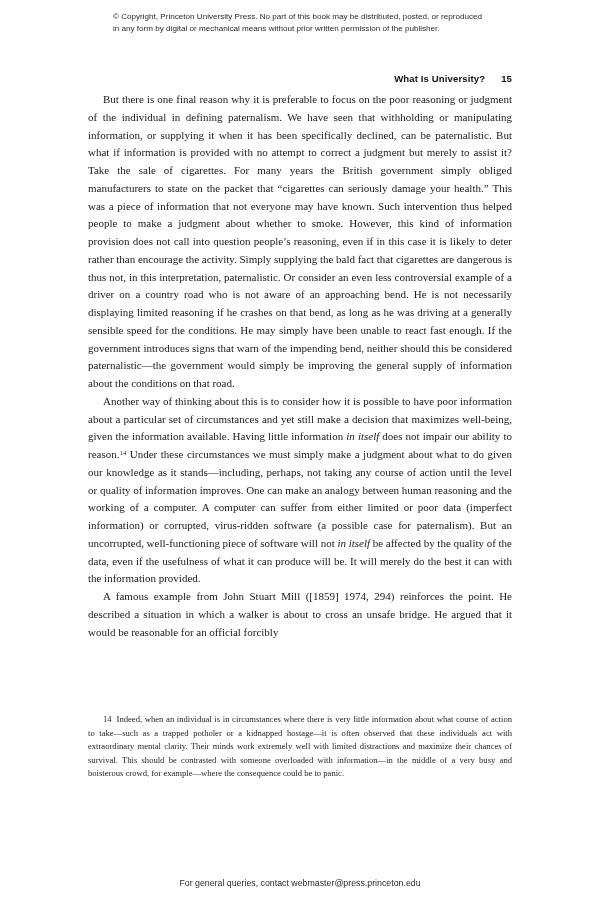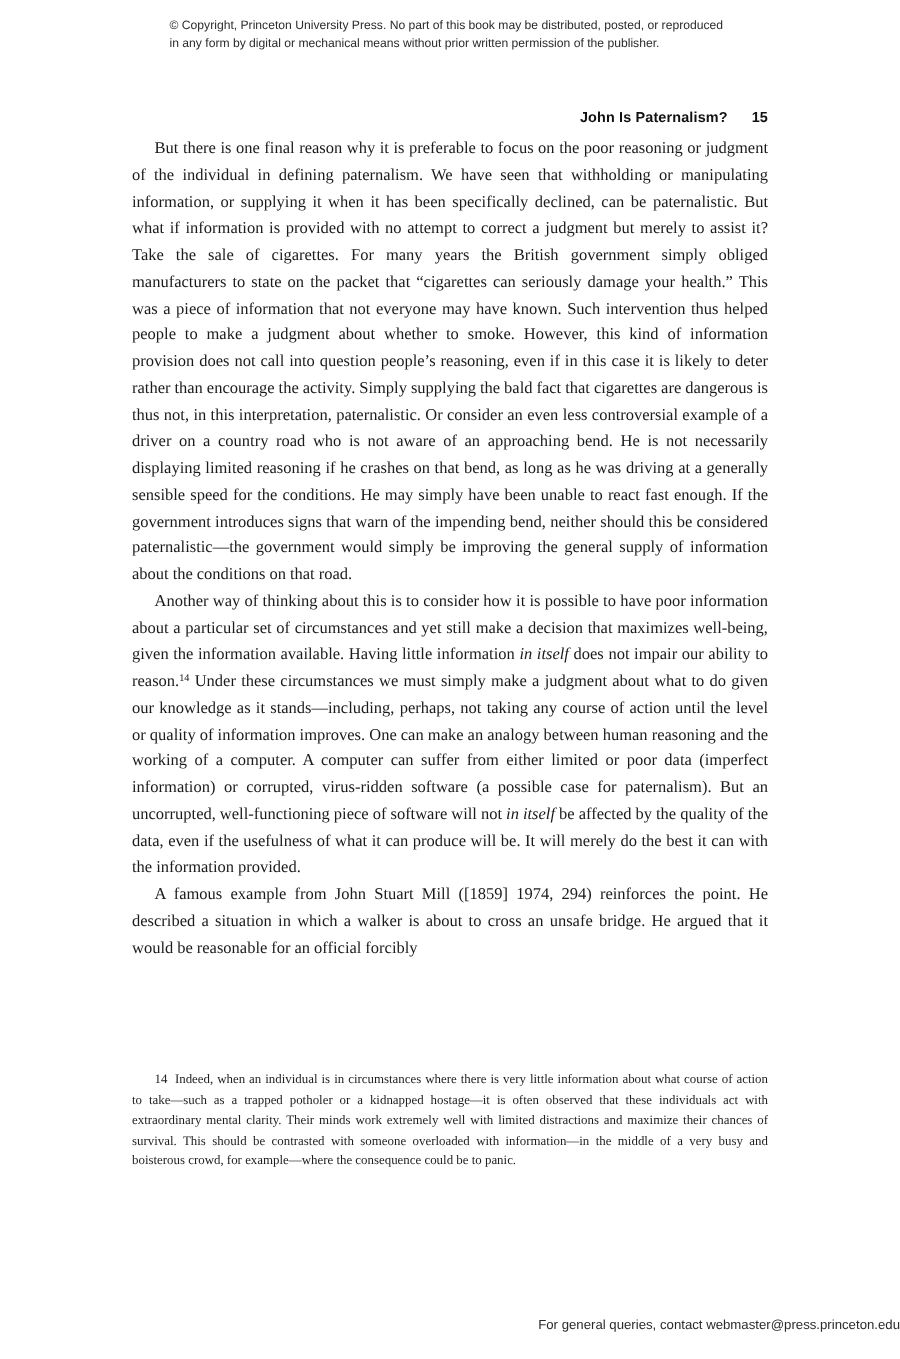--- a/index.html
+++ b/index.html
@@ -96,35 +96,35 @@
   .fn-num {
     margin-right: 5px;
   }
 
   
   .page-footer {
     position: absolute;
     top: 878px;
     left: 0;
     width: 600px;
-    text-align: right;
+    text-align: center;
     font-family: "Liberation Sans", sans-serif;
     font-size: 8.8px;
     color: #2a2a2a;
   }
 </style>
 </head>
 <body>
 
 <div class="page">
 
   <div class="copyright-notice">© Copyright, Princeton University Press. No part of this book may be distributed, posted, or reproduced in any form by digital or mechanical means without prior written permission of the publisher.</div>
 
   <div class="running-head">
-    <span class="rh-title">John Is Paternalism?</span><span class="rh-page">15</span>
+    <span class="rh-title">What Is University?</span><span class="rh-page">15</span>
   </div>
 
   <div class="body-column">
     <p class="body-par first">But there is one final reason why it is preferable to focus on the poor reasoning or judgment of the individual in defining paternalism. We have seen that withholding or manipulating information, or supplying it when it has been specifically declined, can be paternalistic. But what if information is provided with no attempt to correct a judgment but merely to assist it? Take the sale of cigarettes. For many years the British government simply obliged manufacturers to state on the packet that “cigarettes can seriously damage your health.” This was a piece of information that not everyone may have known. Such intervention thus helped people to make a judgment about whether to smoke. However, this kind of information provision does not call into question people’s reasoning, even if in this case it is likely to deter rather than encourage the activity. Simply supplying the bald fact that cigarettes are dangerous is thus not, in this interpretation, paternalistic. Or consider an even less controversial example of a driver on a country road who is not aware of an approaching bend. He is not necessarily displaying limited reasoning if he crashes on that bend, as long as he was driving at a generally sensible speed for the conditions. He may simply have been unable to react fast enough. If the government introduces signs that warn of the impending bend, neither should this be considered paternalistic—the government would simply be improving the general supply of information about the conditions on that road.</p>
     <p class="body-par">Another way of thinking about this is to consider how it is possible to have poor information about a particular set of circumstances and yet still make a decision that maximizes well-being, given the information available. Having little information <em>in itself</em> does not impair our ability to reason.<sup>14</sup> Under these circumstances we must simply make a judgment about what to do given our knowledge as it stands—including, perhaps, not taking any course of action until the level or quality of information improves. One can make an analogy between human reasoning and the working of a computer. A computer can suffer from either limited or poor data (imperfect information) or corrupted, virus-ridden software (a possible case for paternalism). But an uncorrupted, well-functioning piece of software will not <em>in itself</em> be affected by the quality of the data, even if the usefulness of what it can produce will be. It will merely do the best it can with the information provided.</p>
     <p class="body-par">A famous example from John Stuart Mill ([1859] 1974, 294) reinforces the point. He described a situation in which a walker is about to cross an unsafe bridge. He argued that it would be reasonable for an official forcibly</p>
   </div>
 
   <div class="footnotes">
     <p class="footnote"><span class="fn-num">14</span><span>Indeed, when an individual is in circumstances where there is very little information about what course of action to take—such as a trapped potholer or a kidnapped hostage—it is often observed that these individuals act with extraordinary mental clarity. Their minds work extremely well with limited distractions and maximize their chances of survival. This should be contrasted with someone overloaded with information—in the middle of a very busy and boisterous crowd, for example—where the consequence could be to panic.</span></p>

